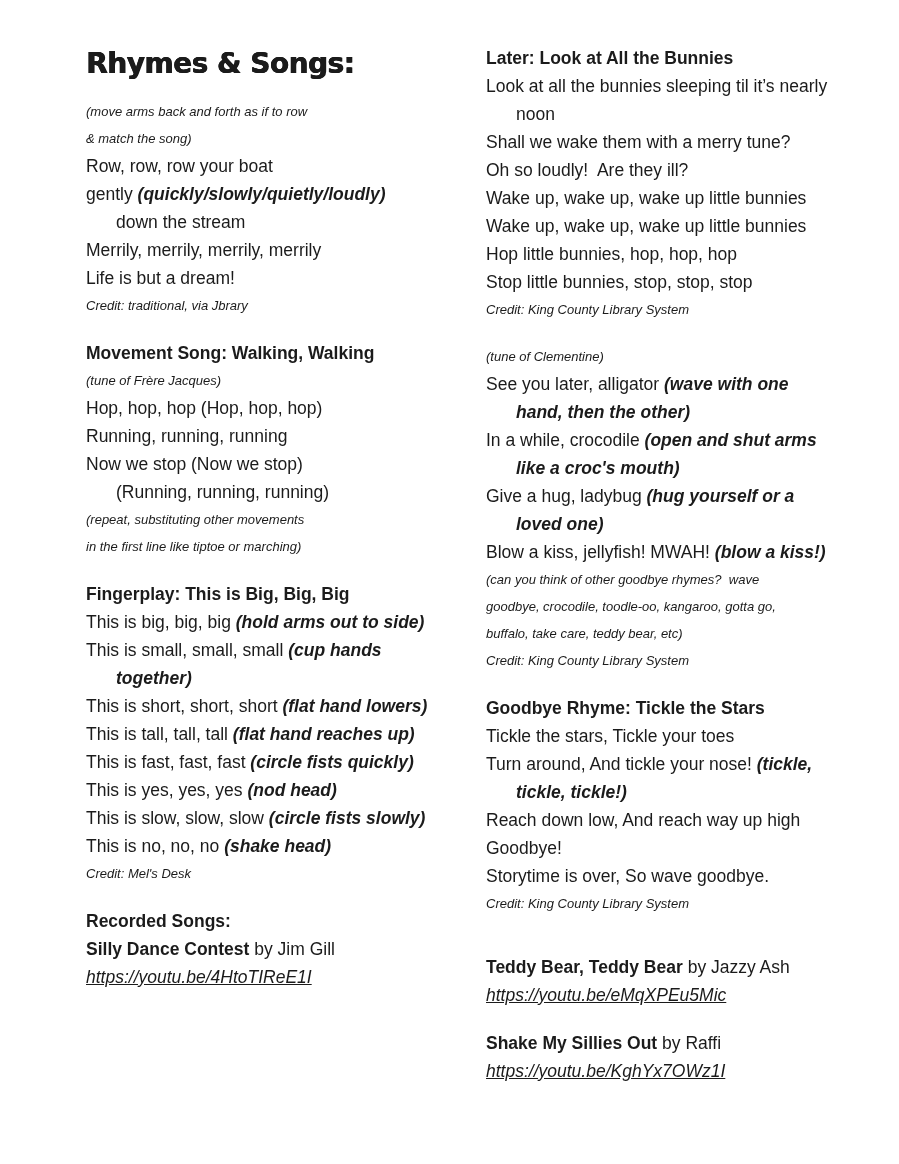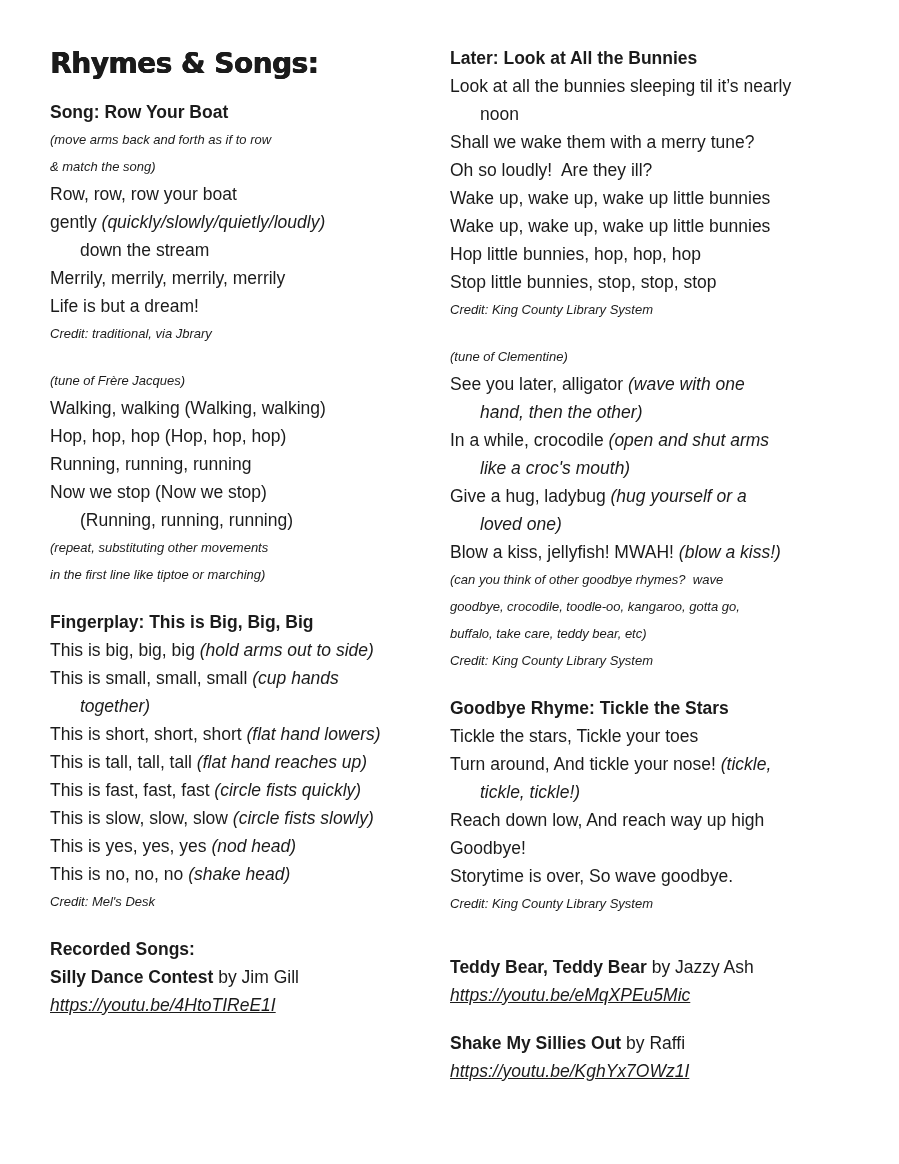--- a/index.html
+++ b/index.html
@@ -8,20 +8,21 @@
     background: #ffffff;
     color: #1b1b1b;
     font-family: "Liberation Sans", sans-serif;
     overflow: hidden;
   }
   .page {
     box-sizing: border-box;
     width: 730px; height: 1164px;
     padding: 44px 0 16px 50px;
     display: flex;
+    margin-left: 36px;
   }
   .col { display: block; }
   .col-left  { width: 400px; flex: 0 0 400px; }
   .col-right { width: 420px; flex: 0 0 420px; }
   .page-header {
     font-family: "DejaVu Sans", sans-serif;
     font-weight: bold;
     font-size: 28px;
     line-height: 40px;
     letter-spacing: -0.5px;
@@ -40,61 +41,60 @@
   p.line {
     margin: 0;
     font-size: 17.5px;
     line-height: 28px;
     white-space: pre;
   }
   p.line.small { font-size: 15.5px; line-height: 26px; }
   p.line.indent { padding-left: 30px; }
   .seg-regular { font-style: normal; }
   .seg-bold { font-weight: bold; }
-  .seg-italic { font-style: italic; }
+  .seg-italic { font-style: italic; font-weight: bold; }
   .seg-note, .seg-credit { font-style: italic; font-size: 13px; }
   .seg-link { font-style: italic; text-decoration: underline; cursor: pointer; }
 </style>
 </head>
 <body>
 
 <div class="page">
   <div class="col col-left">
     <h1 class="page-header">Rhymes &amp; Songs:</h1>
   <section class="song">
-        <h3 class="song-title">Song: Row Your Boat</h3>
         <p class="line small"><span class="seg-note">(move arms back and forth as if to row</span></p>
         <p class="line small"><span class="seg-note">&amp; match the song)</span></p>
         <p class="line"><span class="seg-regular">Row, row, row your boat</span></p>
         <p class="line"><span class="seg-regular">gently </span><span class="seg-italic">(quickly/slowly/quietly/loudly)</span></p>
         <p class="line indent"><span class="seg-regular">down the stream</span></p>
         <p class="line"><span class="seg-regular">Merrily, merrily, merrily, merrily</span></p>
         <p class="line"><span class="seg-regular">Life is but a dream!</span></p>
         <p class="line small"><span class="seg-credit">Credit: traditional, via Jbrary</span></p>
       </section>
       <section class="song">
+        <h3 class="song-title">Movement Song: Walking, Walking</h3>
         <p class="line small"><span class="seg-note">(tune of Frère Jacques)</span></p>
-        <p class="line"><span class="seg-regular">Walking, walking (Walking, walking)</span></p>
         <p class="line"><span class="seg-regular">Hop, hop, hop (Hop, hop, hop)</span></p>
         <p class="line"><span class="seg-regular">Running, running, running</span></p>
         <p class="line"><span class="seg-regular">Now we stop (Now we stop)</span></p>
         <p class="line indent"><span class="seg-regular">(Running, running, running)</span></p>
         <p class="line small"><span class="seg-note">(repeat, substituting other movements</span></p>
         <p class="line small"><span class="seg-note">in the first line like tiptoe or marching)</span></p>
       </section>
       <section class="song">
         <h3 class="song-title">Fingerplay: This is Big, Big, Big</h3>
         <p class="line"><span class="seg-regular">This is big, big, big </span><span class="seg-italic">(hold arms out to side)</span></p>
         <p class="line"><span class="seg-regular">This is small, small, small </span><span class="seg-italic">(cup hands</span></p>
         <p class="line indent"><span class="seg-italic">together)</span></p>
         <p class="line"><span class="seg-regular">This is short, short, short </span><span class="seg-italic">(flat hand lowers)</span></p>
         <p class="line"><span class="seg-regular">This is tall, tall, tall </span><span class="seg-italic">(flat hand reaches up)</span></p>
         <p class="line"><span class="seg-regular">This is fast, fast, fast </span><span class="seg-italic">(circle fists quickly)</span></p>
+        <p class="line"><span class="seg-regular">This is yes, yes, yes </span><span class="seg-italic">(nod head)</span></p>
         <p class="line"><span class="seg-regular">This is slow, slow, slow </span><span class="seg-italic">(circle fists slowly)</span></p>
-        <p class="line"><span class="seg-regular">This is yes, yes, yes </span><span class="seg-italic">(nod head)</span></p>
         <p class="line"><span class="seg-regular">This is no, no, no </span><span class="seg-italic">(shake head)</span></p>
         <p class="line small"><span class="seg-credit">Credit: Mel's Desk</span></p>
       </section>
       <section class="song">
         <h3 class="song-title">Recorded Songs:</h3>
         <p class="line"><span class="seg-bold">Silly Dance Contest</span><span class="seg-regular"> by Jim Gill</span></p>
         <p class="line"><span class="seg-link">https://youtu.be/4HtoTIReE1I</span></p>
       </section>
     </div>
   <div class="col col-right">

